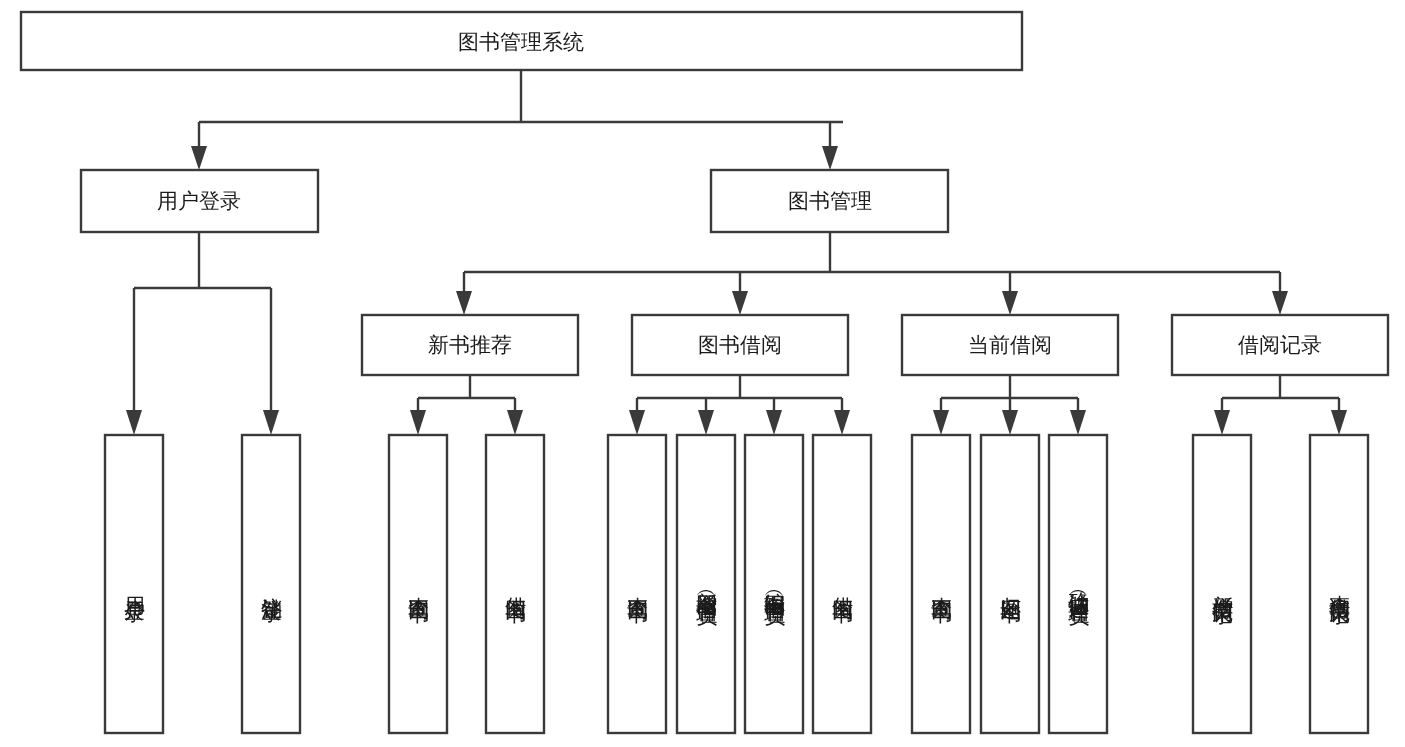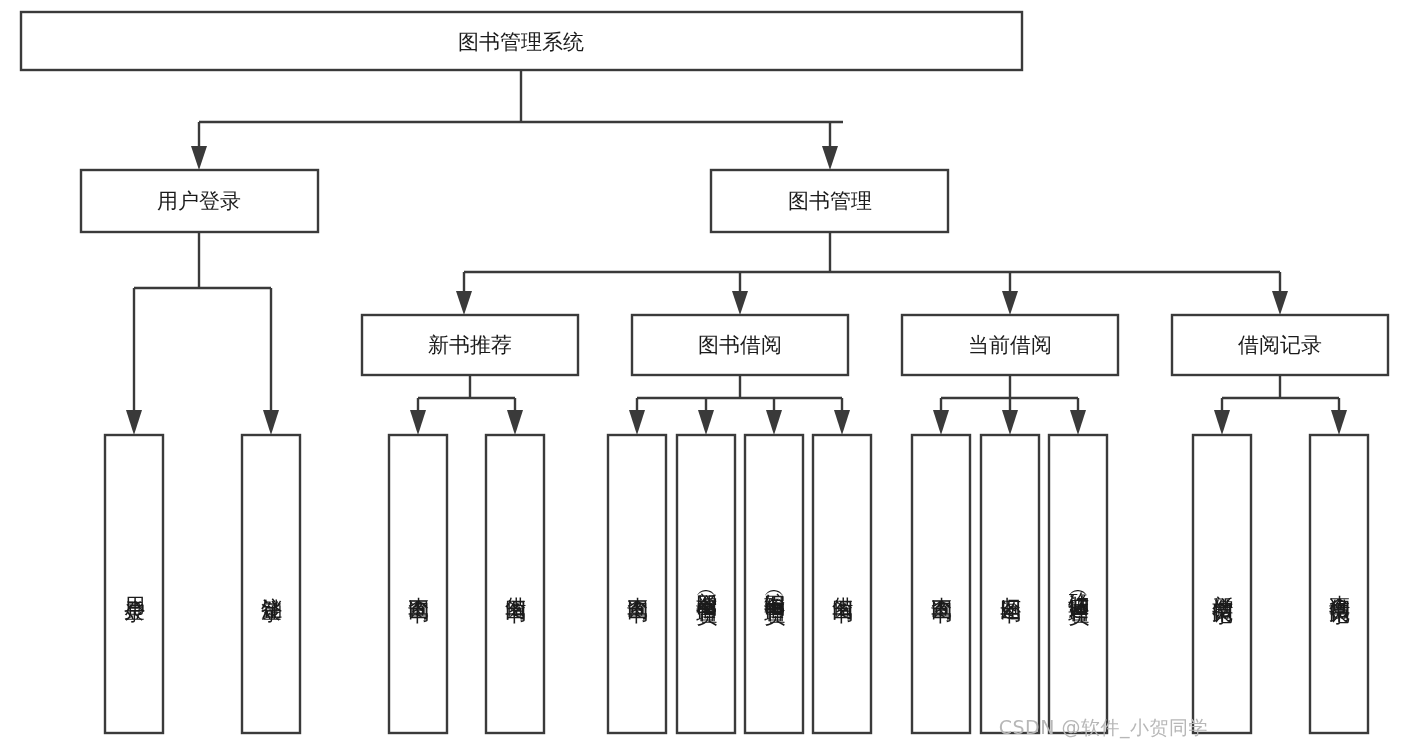--- a/index.html
+++ b/index.html
@@ -200,14 +200,13 @@
   <div class="leaf-label-wrap" style="left:745px;top:435px;width:58px;height:298px;">编辑图书（管理员）</div>
   <div class="leaf-label-wrap" style="left:813px;top:435px;width:58px;height:298px;">借阅图书</div>
 
   <div class="leaf-label-wrap" style="left:912px;top:435px;width:58px;height:298px;">查询图书</div>
   <div class="leaf-label-wrap" style="left:981px;top:435px;width:58px;height:298px;">归还图书</div>
   <div class="leaf-label-wrap" style="left:1049px;top:435px;width:58px;height:298px;">确认归还（管理员）</div>
 
   <div class="leaf-label-wrap" style="left:1193px;top:435px;width:58px;height:298px;">新增借阅记录</div>
   <div class="leaf-label-wrap" style="left:1310px;top:435px;width:58px;height:298px;">查询借阅记录</div>
 
-  <div class="watermark">CSDN @软件_小贺同学</div>
 </div>
 
 </body></html>

